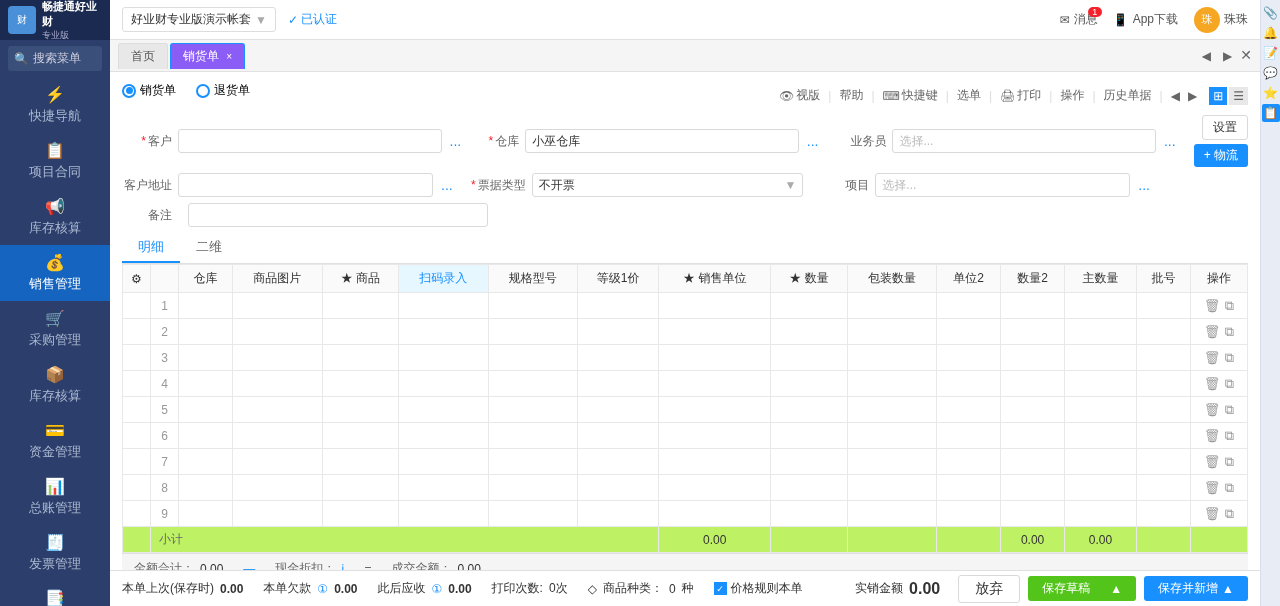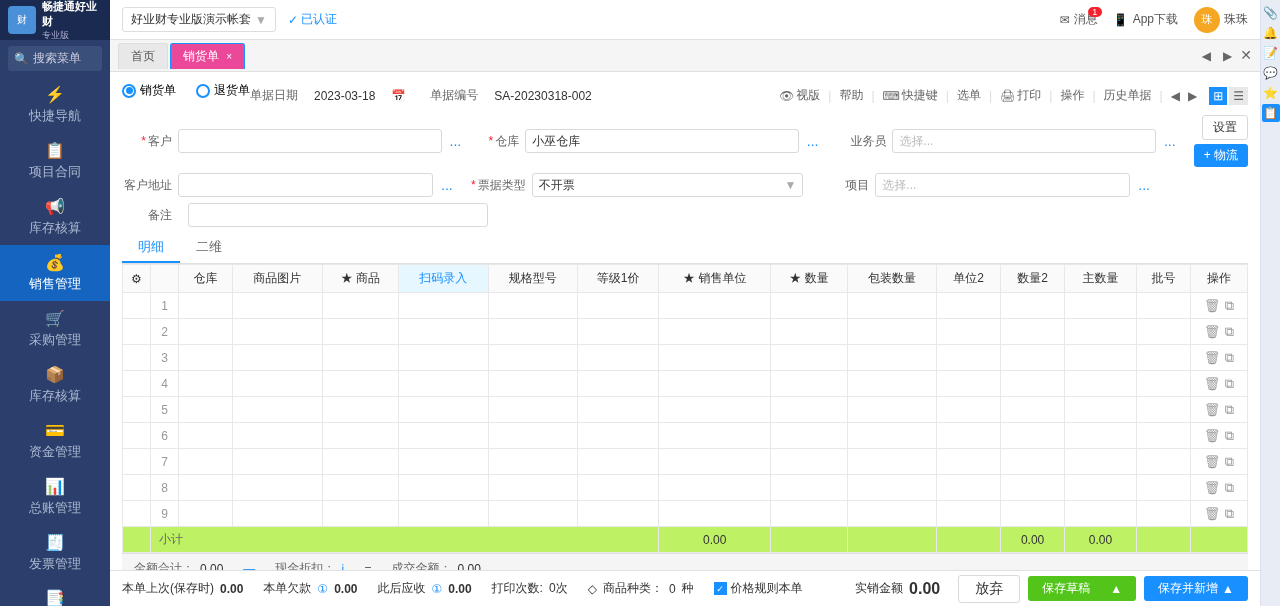--- a/index.html
+++ b/index.html
@@ -24,21 +24,21 @@
     .topbar-select { display: flex; align-items: center; gap: 4px; border: 1px solid #ddd; border-radius: 3px; padding: 3px 8px; cursor: pointer; color: #333; font-size: 12px; background: #fff; }
     .topbar-cert { color: #1890ff; font-size: 12px; display: flex; align-items: center; gap: 3px; }
     .topbar-right { margin-left: auto; display: flex; align-items: center; gap: 16px; }
     .topbar-icon-btn { display: flex; align-items: center; gap: 4px; cursor: pointer; color: #555; font-size: 12px; position: relative; }
     .badge { position: absolute; top: -4px; right: -4px; background: #f5222d; color: #fff; font-size: 9px; border-radius: 8px; padding: 0 4px; min-width: 14px; text-align: center; }
     .user-avatar { width: 26px; height: 26px; border-radius: 50%; background: #f5a623; display: flex; align-items: center; justify-content: center; color: #fff; font-size: 11px; }
 
     
     .tabbar { height: 32px; background: #f5f5f5; border-bottom: 1px solid #e0e0e0; display: flex; align-items: center; padding: 0 8px; gap: 2px; flex-shrink: 0; }
     .tab { padding: 4px 12px; border-radius: 3px 3px 0 0; cursor: pointer; font-size: 12px; color: #555; background: #e8e8e8; border: 1px solid #ddd; border-bottom: none; }
-    .tab.active { background: #ec4899; color: #fff; border-color: #1890ff; }
+    .tab.active { background: #8b5cf6; color: #fff; border-color: #1890ff; }
     .tab-close { margin-left: 4px; color: #fff; font-size: 10px; }
     .tabbar-nav { margin-left: auto; display: flex; gap: 4px; }
     .tabbar-nav-btn { cursor: pointer; color: #666; padding: 2px 4px; }
     .tabbar-close-btn { cursor: pointer; color: #666; font-size: 14px; }
 
     
     .content { flex: 1; background: #fff; overflow-y: auto; padding: 10px 12px; }
 
     
     .radio-group { display: flex; gap: 20px; margin-bottom: 10px; align-items: center; }
@@ -225,27 +225,20 @@
     <div class="header-top">
       <div class="radio-group">
         <label class="radio-item">
           <div class="radio-circle checked"></div>
           <span>销货单</span>
         </label>
         <label class="radio-item">
           <div class="radio-circle"></div>
           <span>退货单</span>
         </label>
-      </div>
-      <div class="doc-meta">
-        <span class="doc-meta-label">单据日期</span>
-        <span>2023-03-18</span>
-        <span style="cursor:pointer;color:#666;">📅</span>
-        <span style="margin-left:8px;" class="doc-meta-label">单据编号</span>
-        <span>SA-20230318-002</span>
       </div>
       <div style="flex:1;"></div>
       <div class="toolbar-row">
         <span class="toolbar-btn">
           <span>👁</span>
           <span>视版</span>
         </span>
         <span style="color:#ddd;">|</span>
         <span class="toolbar-btn">
           <span>帮助</span>

